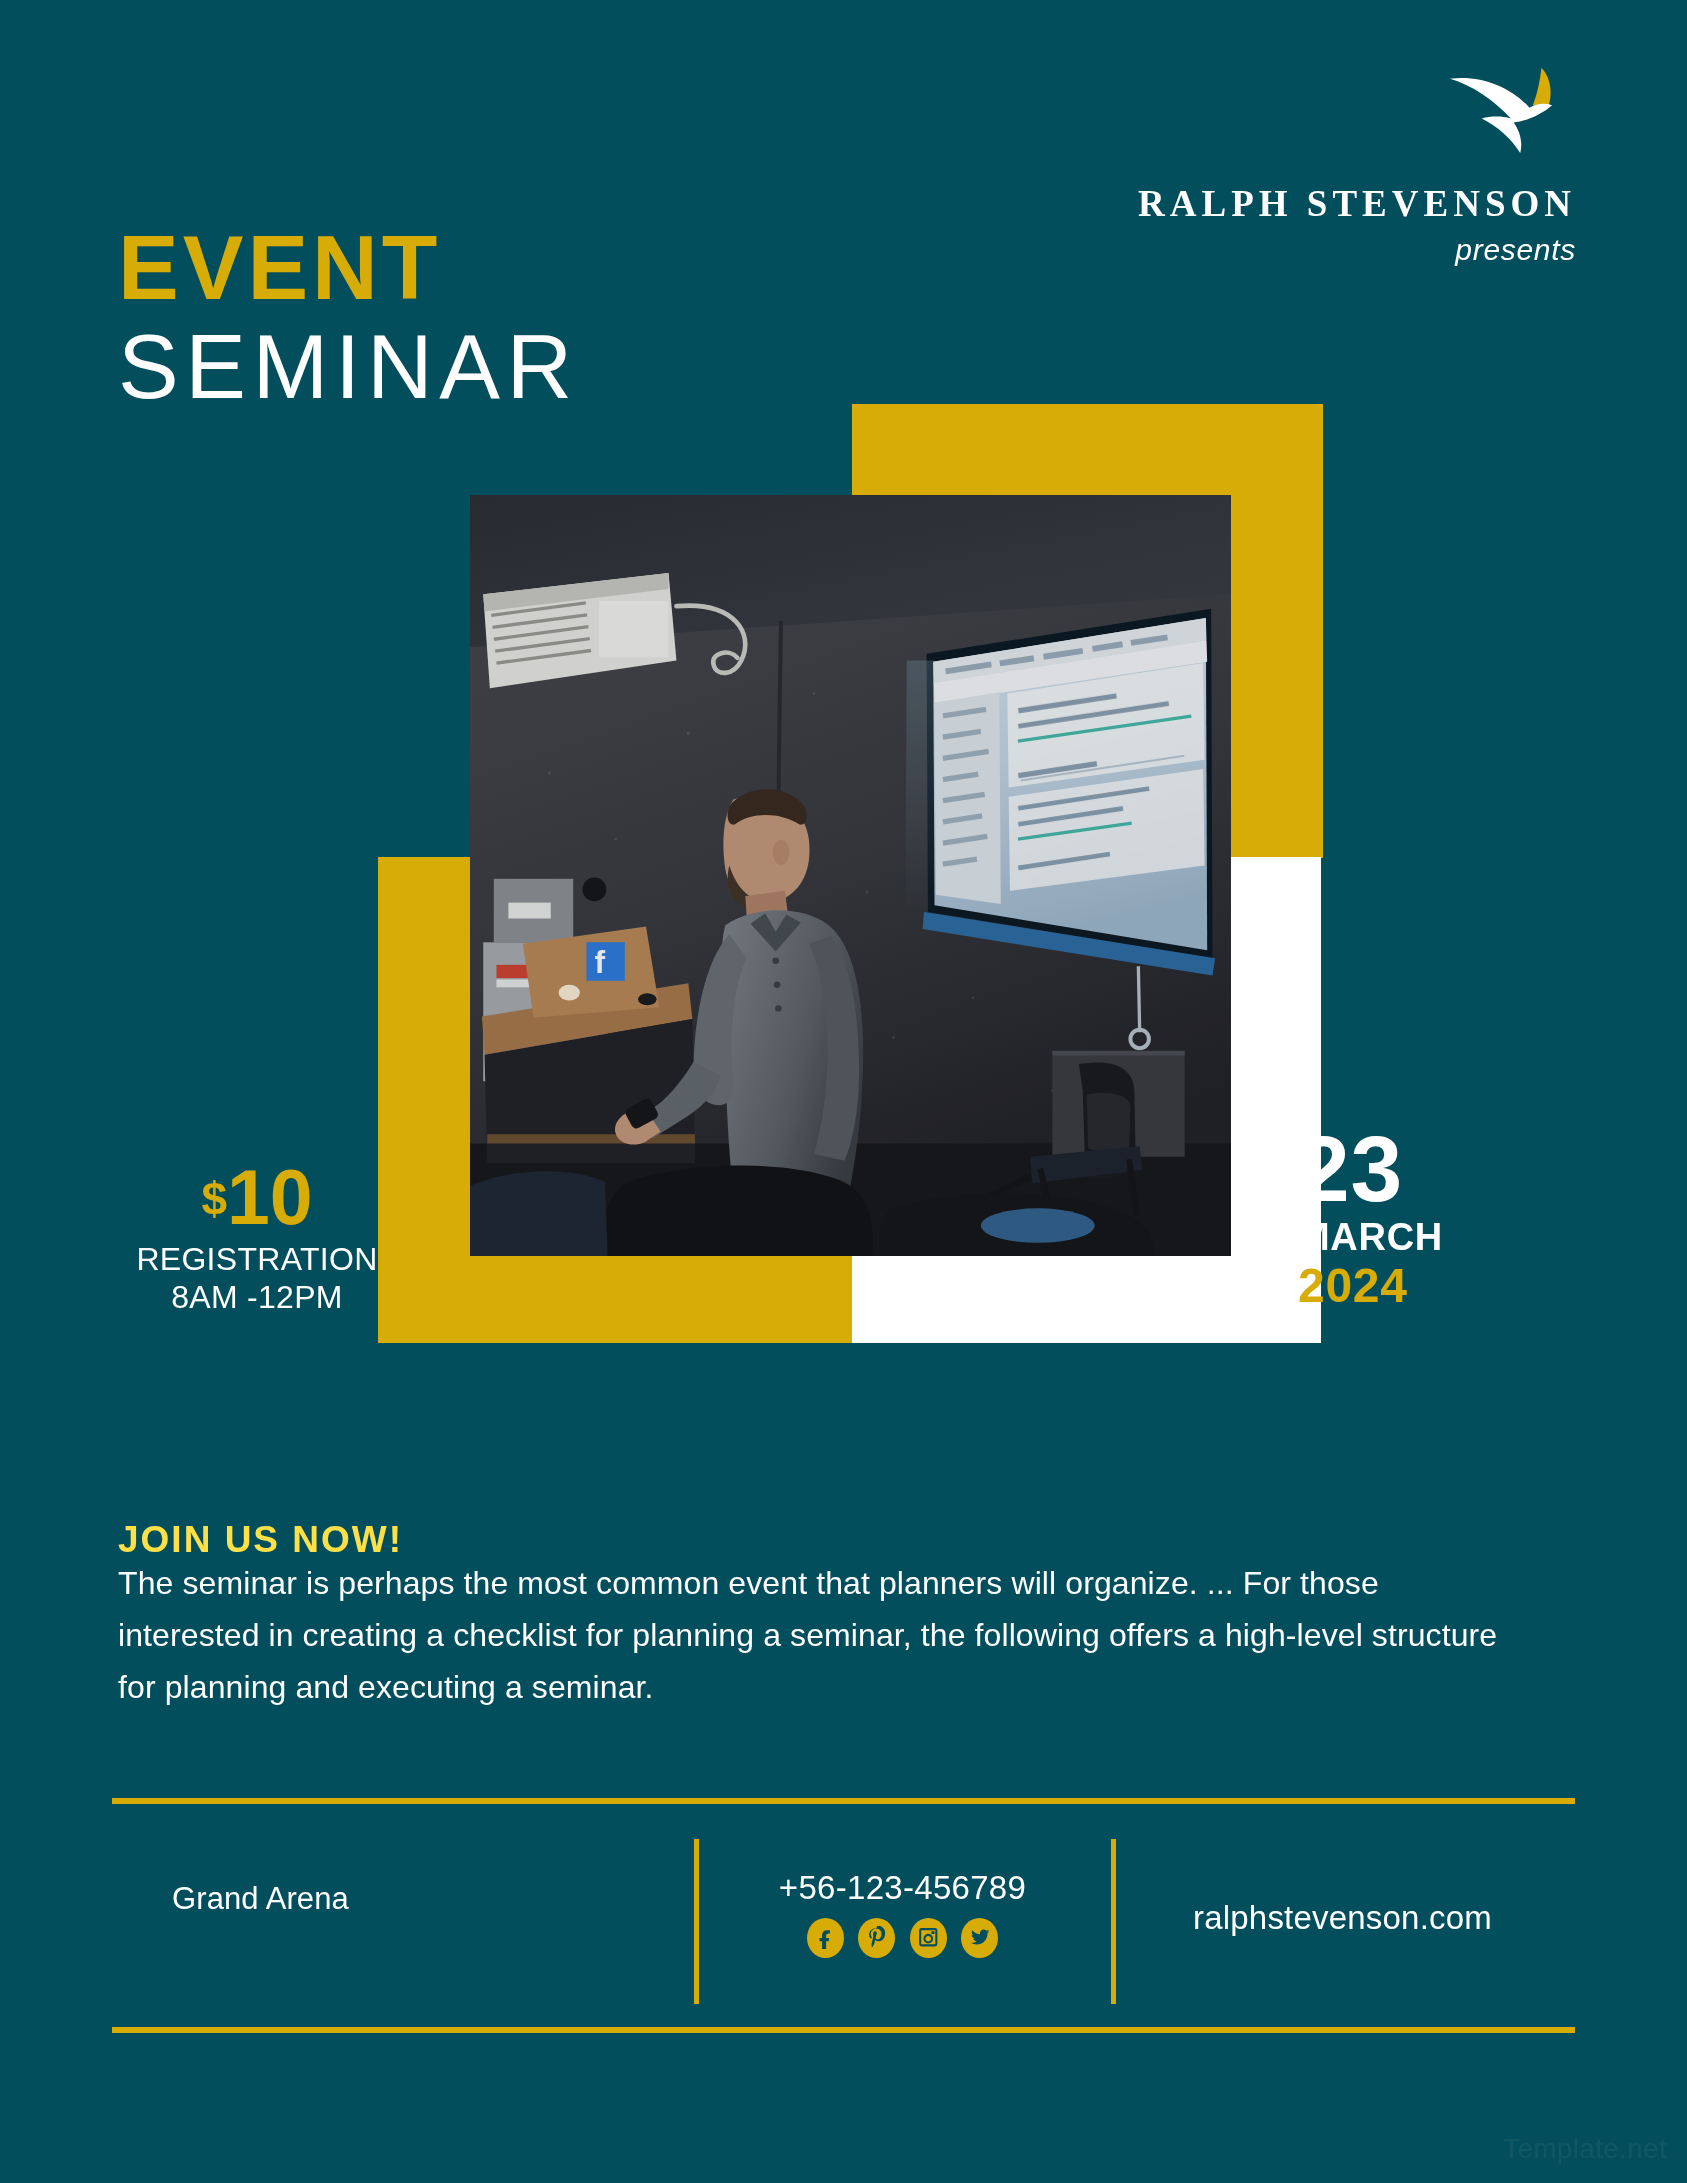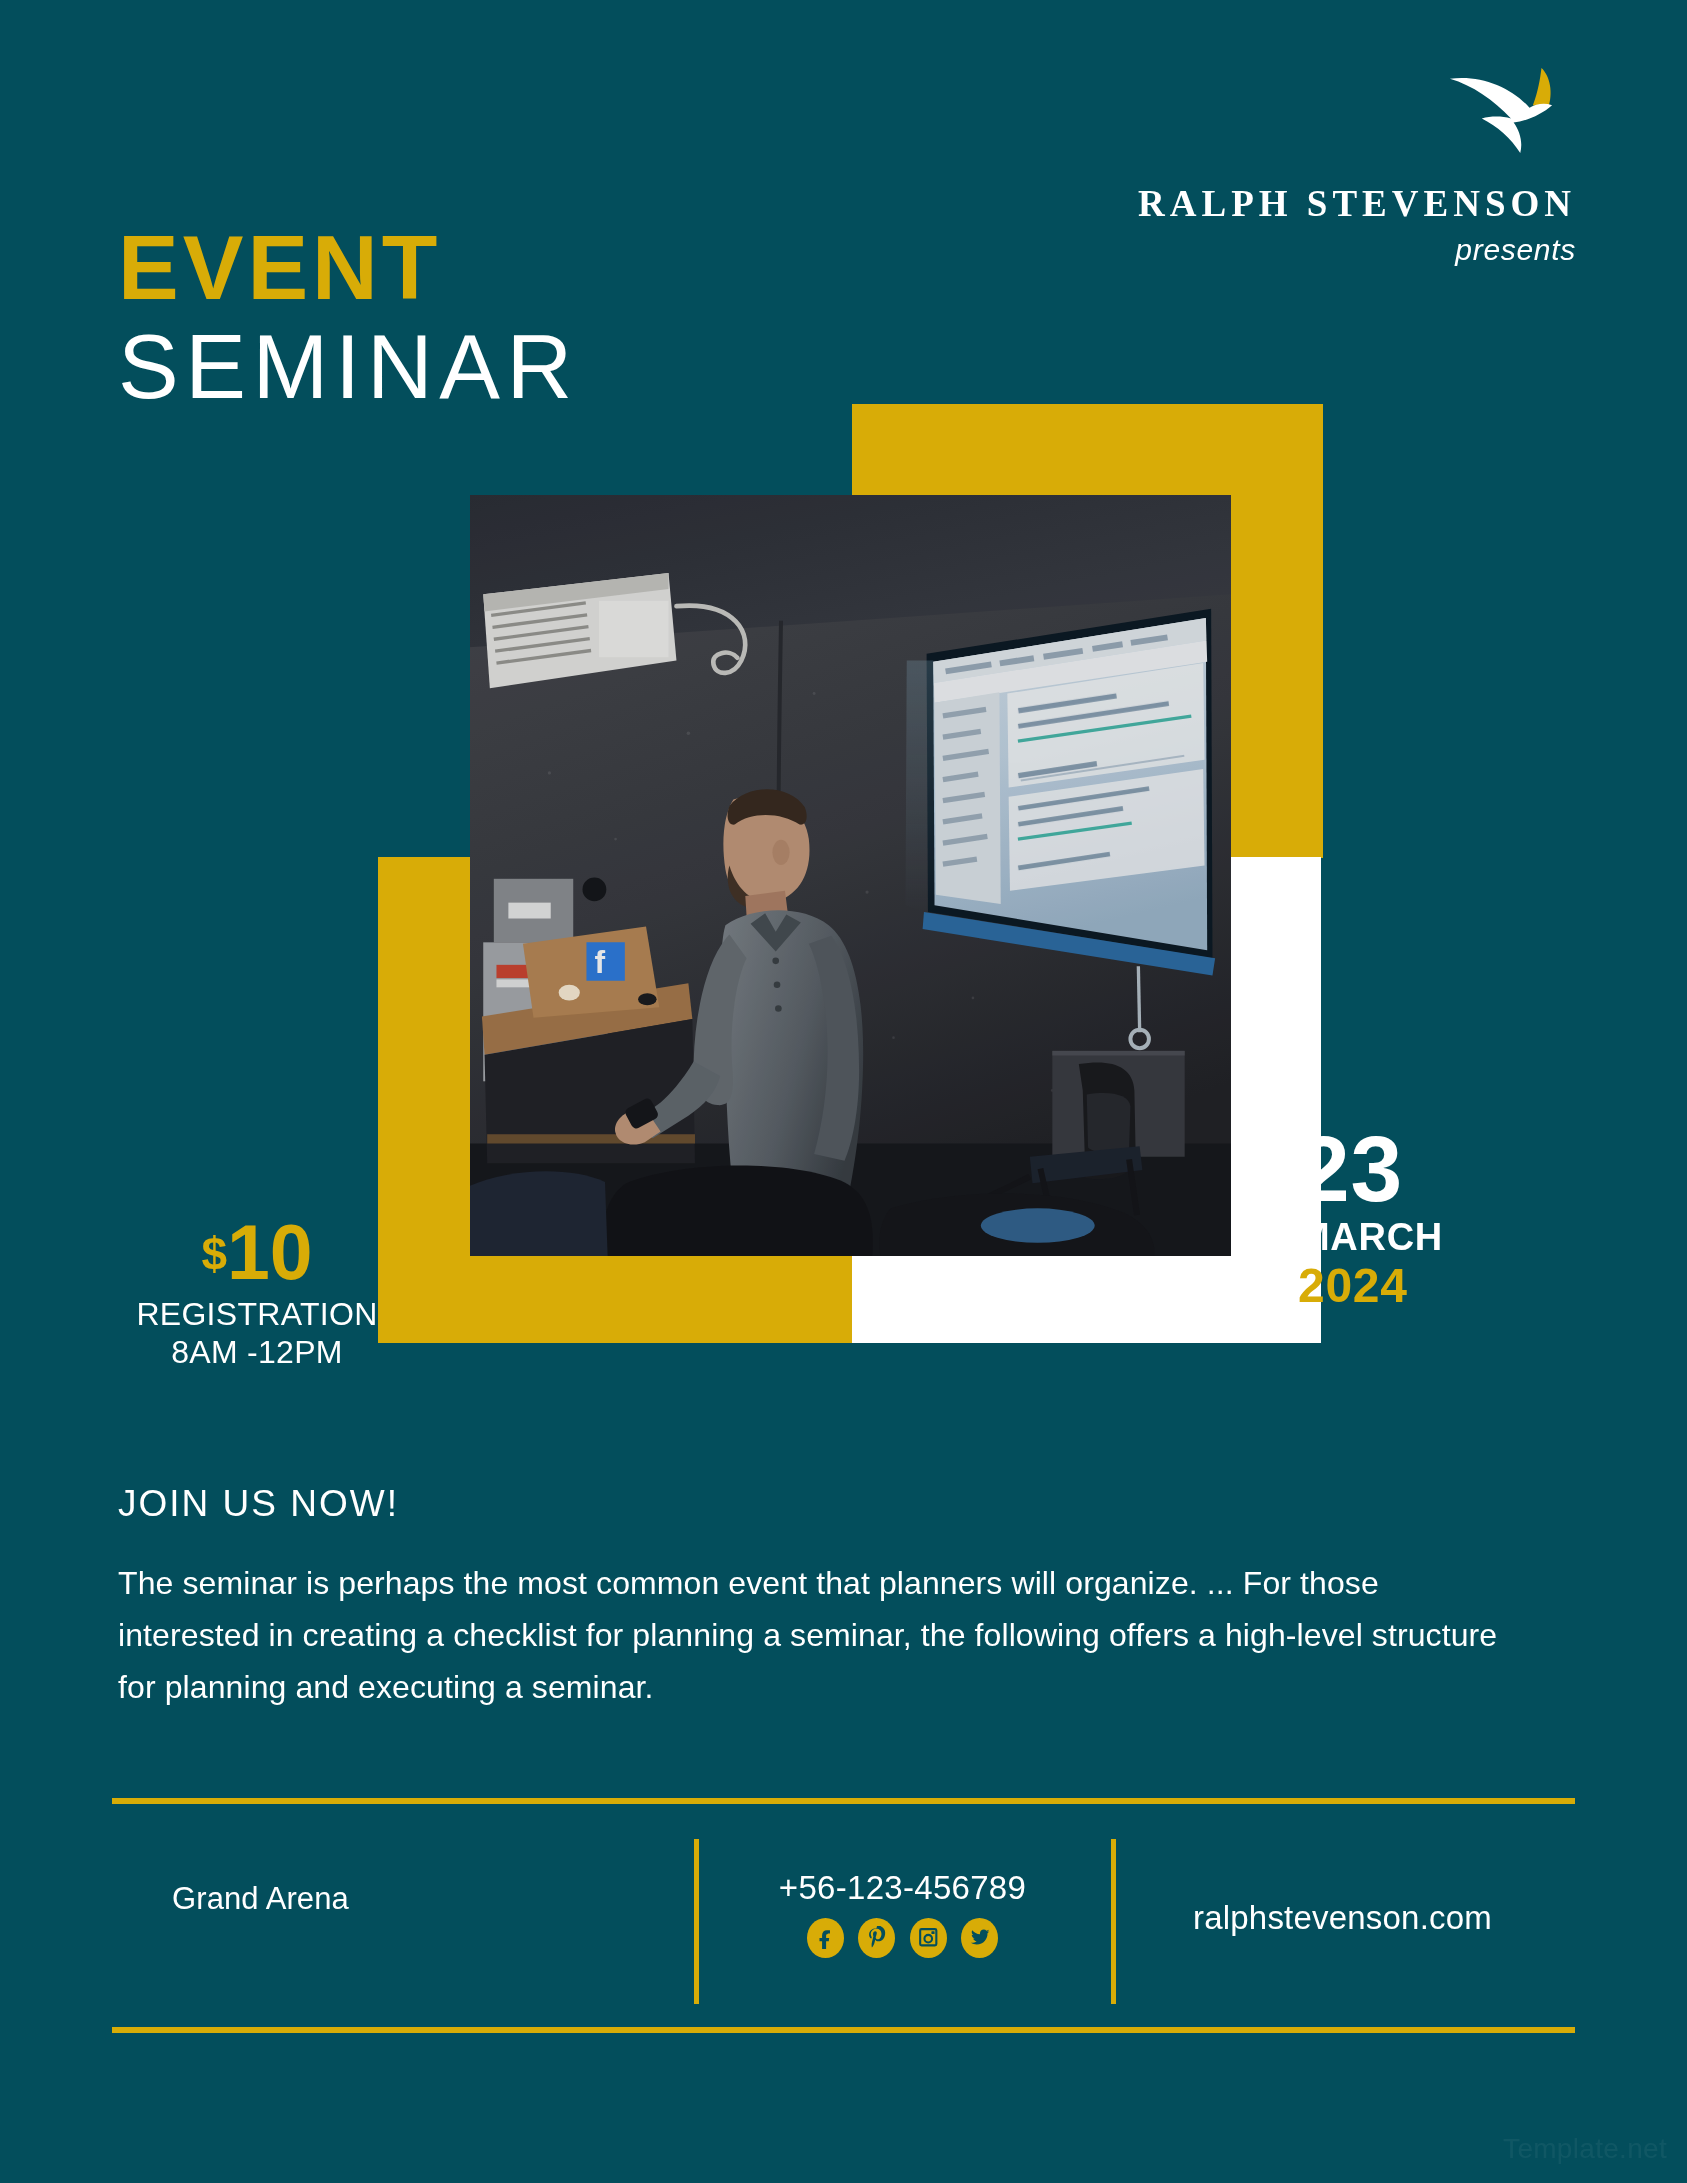--- a/index.html
+++ b/index.html
@@ -117,21 +117,21 @@
     height: 761px;
     overflow: hidden;
     background: #2b2d33;
   }
   .photo svg { display: block; width: 100%; height: 100%; }
 
   
   .price-block {
     position: absolute;
     left: 118px;
-    top: 1214px;
+    top: 1159px;
     width: 278px;
     text-align: center;
   }
   .price-amount {
     display: block;
     color: #D8AC07;
     font-weight: 700;
     font-size: 77px;
     line-height: 1;
     letter-spacing: 0px;
@@ -187,23 +187,23 @@
     font-size: 48px;
     line-height: 1.1;
     letter-spacing: 0.7px;
     margin-top: 1.3px;
   }
 
   
   .join-heading {
     position: absolute;
     left: 118px;
-    top: 1485px;
-    color: #ffffff;
-    font-weight: 400;
+    top: 1521px;
+    color: #fde047;
+    font-weight: 700;
     font-size: 37px;
     letter-spacing: 2px;
     line-height: 1;
   }
   .body-copy {
     position: absolute;
     left: 118px;
     top: 1558px;
     width: 1383px;
     color: #ffffff;

